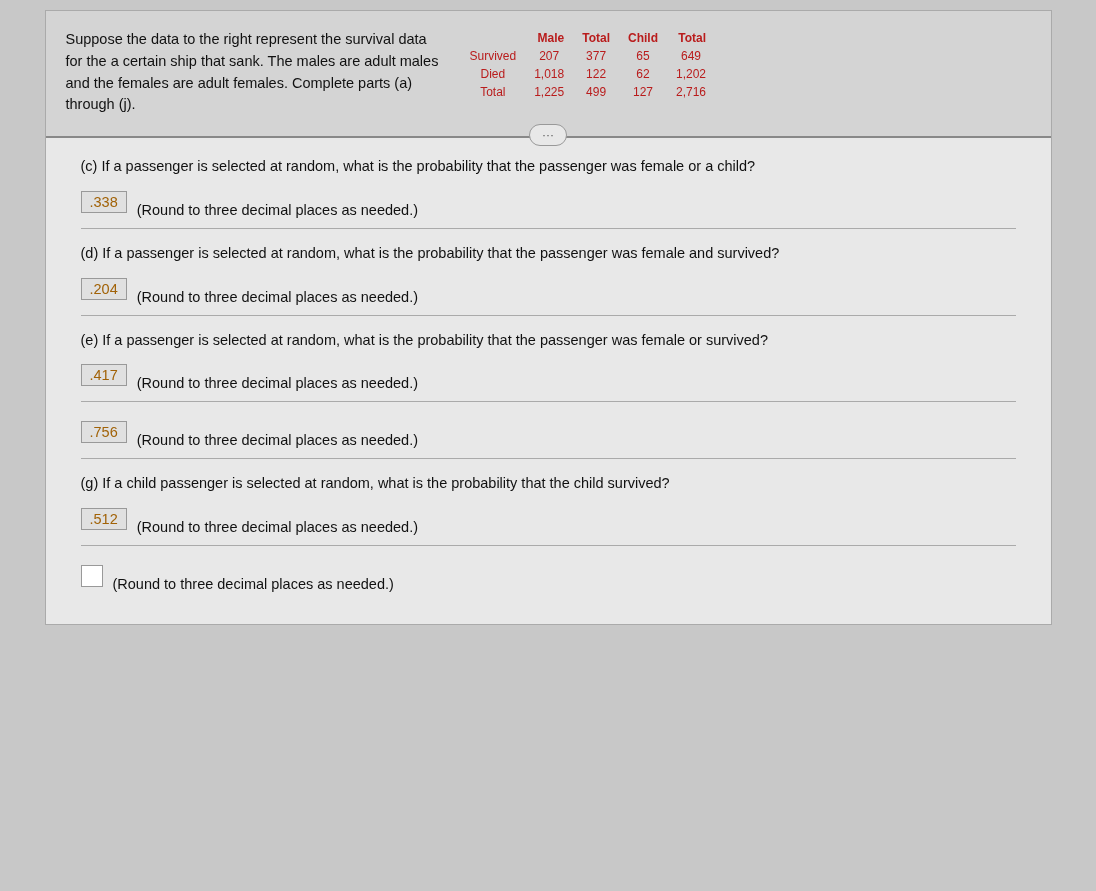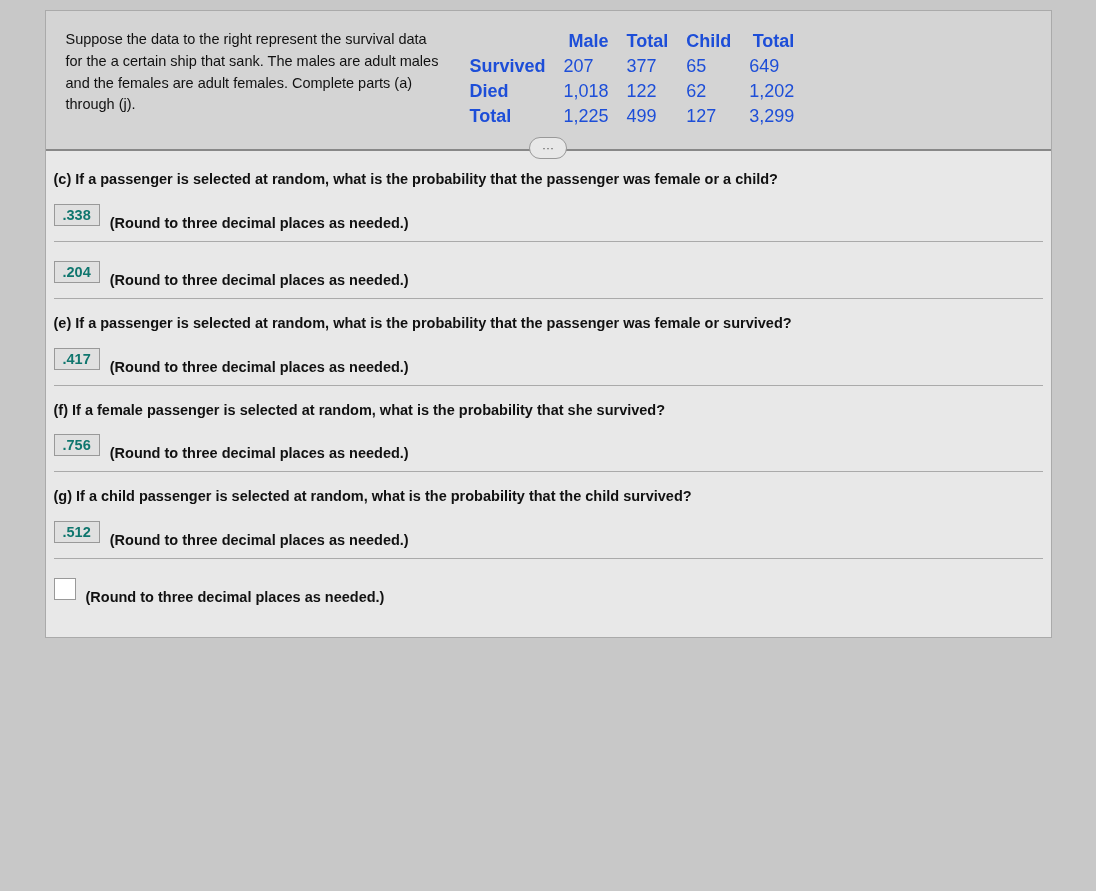--- a/index.html
+++ b/index.html
@@ -35,32 +35,32 @@
       color: #111;
     }
 
     .data-table {
       flex: 1;
       margin-left: 20px;
     }
 
     .data-table table {
       border-collapse: collapse;
-      font-size: 18px;
-      color: #1d4ed8;
+      font-size: 12px;
+      color: #b91c1c;
     }
 
     .data-table td {
       padding: 2px 14px 2px 4px;
-      text-align: left;
+      text-align: center;
     }
 
     .data-table td:first-child {
-      text-align: left;
-      font-weight: bold;
+      text-align: center;
+      font-weight: normal;
     }
 
     .data-table th {
       text-align: right;
       font-weight: bold;
       padding: 2px 14px 2px 4px;
     }
 
     
     .divider-section {
@@ -83,22 +83,21 @@
       font-size: 12px;
       color: #555;
       display: inline-flex;
       align-items: center;
       gap: 2px;
     }
 
     
     .main-content {
       background: #e8e8e8;
-      padding: 18px 8px;
-      font-weight: bold;
+      padding: 18px 35px;
     }
 
     .question-block {
       margin-bottom: 14px;
     }
 
     .question-text {
       font-size: 14.5px;
       color: #111;
       line-height: 1.5;
@@ -110,21 +109,21 @@
       align-items: center;
       gap: 10px;
       margin-bottom: 4px;
     }
 
     .answer-box {
       border: 1px solid #999;
       background: #e0e0e0;
       padding: 2px 8px;
       font-size: 14.5px;
-      color: #0f766e;
+      color: #a16207;
       min-width: 40px;
       display: inline-block;
     }
 
     .answer-box-empty {
       border: 1px solid #999;
       background: #ffffff;
       width: 22px;
       height: 22px;
       display: inline-block;
@@ -175,21 +174,21 @@
               <td>1,018</td>
               <td>122</td>
               <td>62</td>
               <td>1,202</td>
             </tr>
             <tr>
               <td>Total</td>
               <td>1,225</td>
               <td>499</td>
               <td>127</td>
-              <td>3,299</td>
+              <td>2,716</td>
             </tr>
           </tbody>
       </table>
     </div>
   </div>
 
   <div class="divider-section">
     <button class="expand-button">
       <span>···</span>
     </button>
@@ -198,36 +197,37 @@
   <div class="main-content" id="questions-container">
   <div class="question-block">
         <div class="question-text">(c) If a passenger is selected at random, what is the probability that the passenger was female or a child?</div>
         <div class="answer-row">
           <span class="answer-box">.338</span>
           <span class="round-note">(Round to three decimal places as needed.)</span>
         </div>
         <hr class="divider-line">
       </div>
       <div class="question-block">
+        <div class="question-text">(d) If a passenger is selected at random, what is the probability that the passenger was female
+and survived?</div>
         <div class="answer-row">
           <span class="answer-box">.204</span>
           <span class="round-note">(Round to three decimal places as needed.)</span>
         </div>
         <hr class="divider-line">
       </div>
       <div class="question-block">
         <div class="question-text">(e) If a passenger is selected at random, what is the probability that the passenger was female or survived?</div>
         <div class="answer-row">
           <span class="answer-box">.417</span>
           <span class="round-note">(Round to three decimal places as needed.)</span>
         </div>
         <hr class="divider-line">
       </div>
       <div class="question-block">
-        <div class="question-text">(f) If a female passenger is selected at random, what is the probability that she survived?</div>
         <div class="answer-row">
           <span class="answer-box">.756</span>
           <span class="round-note">(Round to three decimal places as needed.)</span>
         </div>
         <hr class="divider-line">
       </div>
       <div class="question-block">
         <div class="question-text">(g) If a child passenger is selected at random, what is the probability that the child survived?</div>
         <div class="answer-row">
           <span class="answer-box">.512</span>

